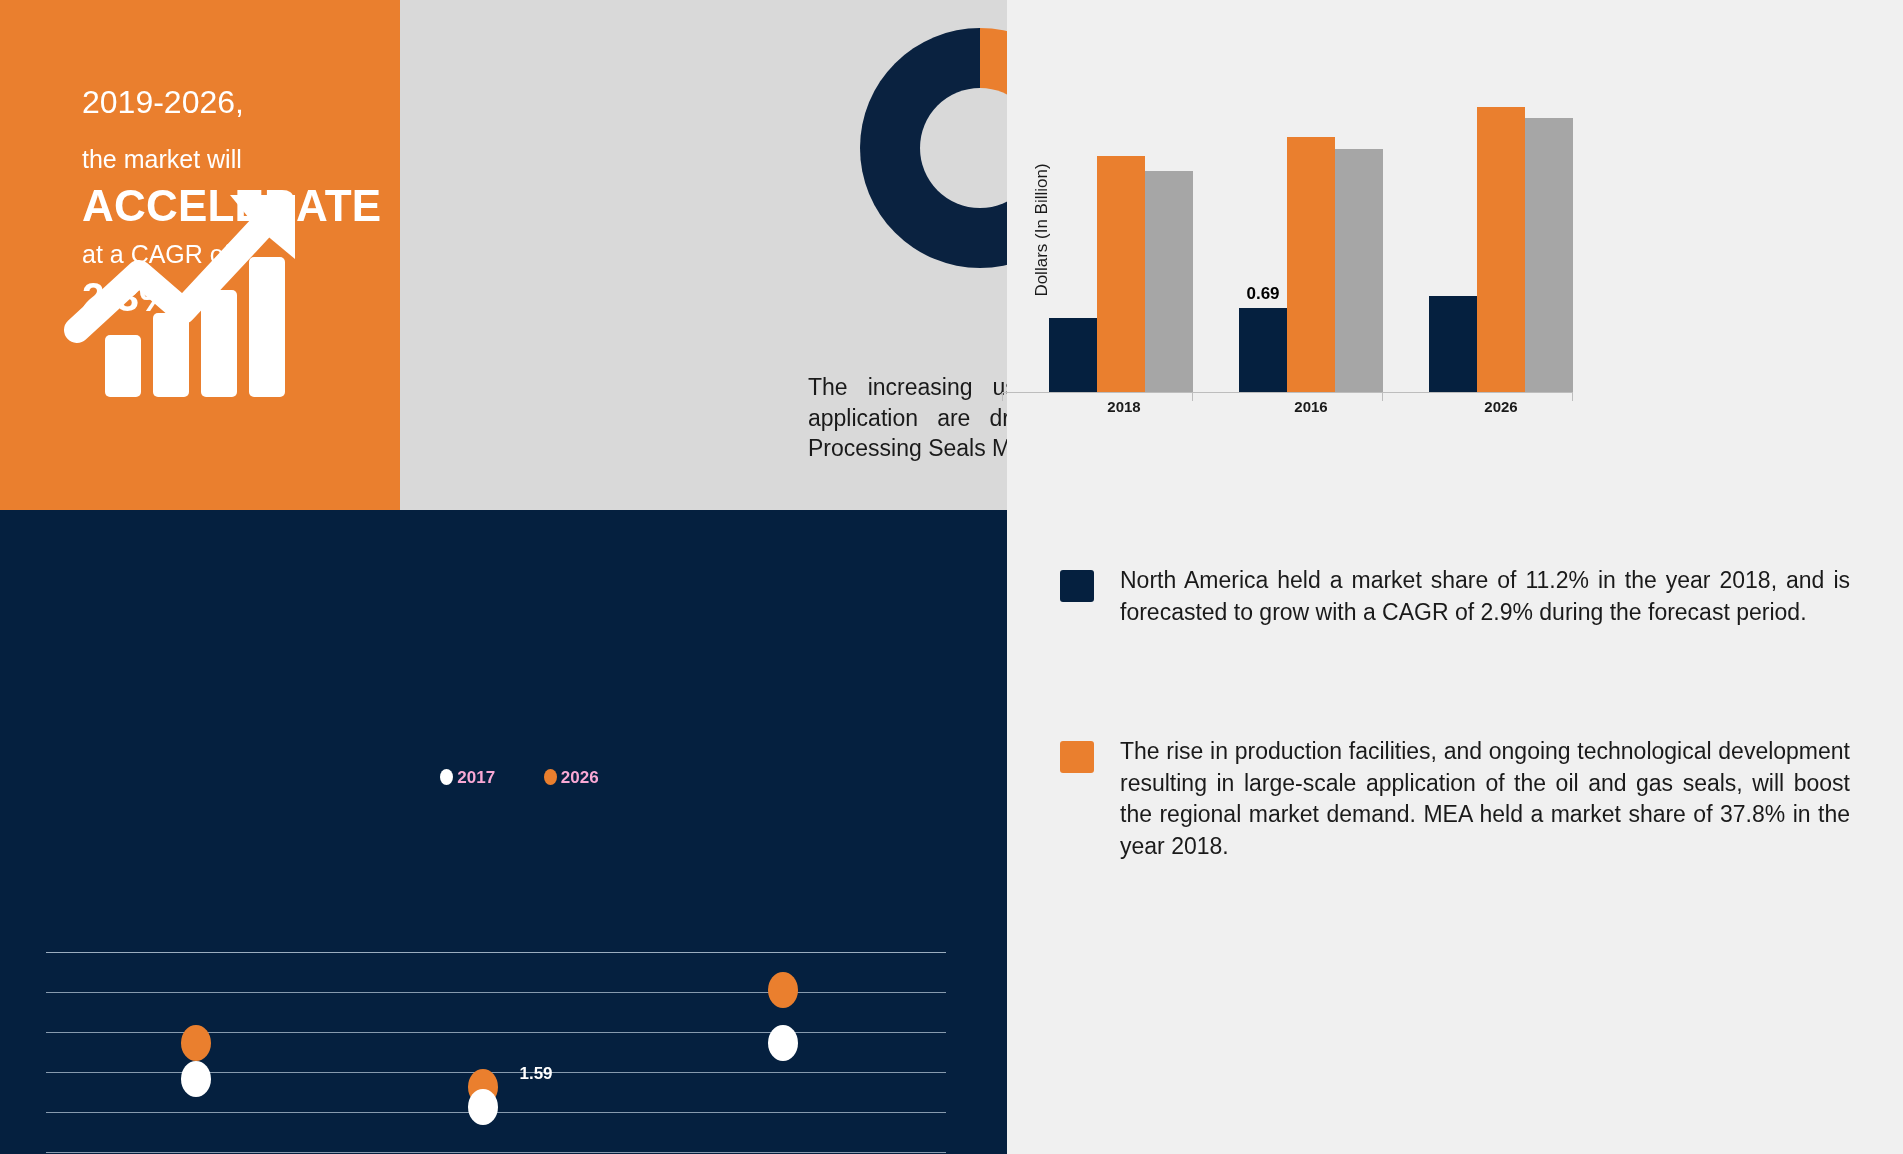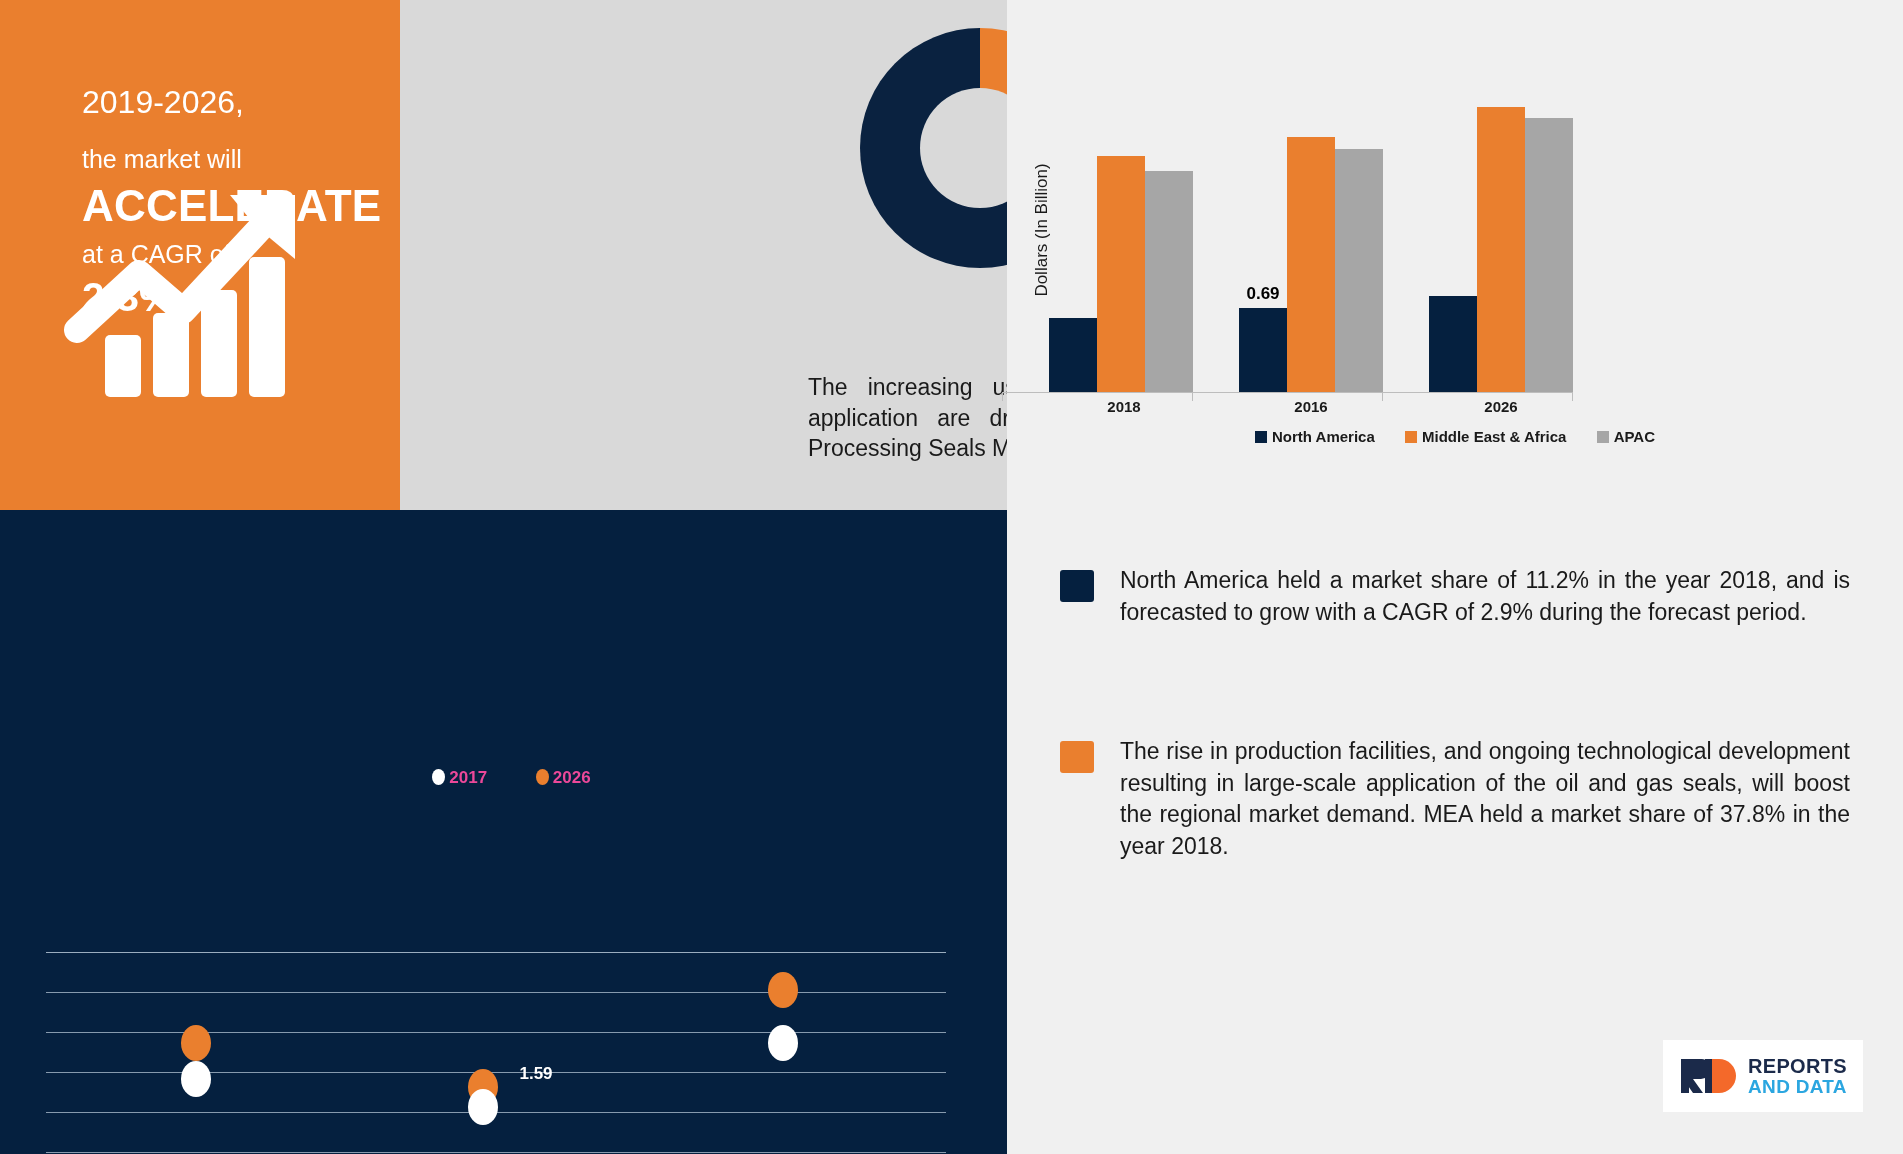--- a/index.html
+++ b/index.html
@@ -34,21 +34,21 @@
     line-height:1.33;text-align:justify;}
 
   
   .dot-chart{position:absolute;left:0;top:510px;width:1007px;height:400px;}
   .dp-grid{position:absolute;left:46px;top:0;width:900px;height:100%;}
   .dp-line{position:absolute;left:0;height:1px;width:900px;background:#9fb0c2;opacity:.85;}
   .dp-dot{position:absolute;width:30px;height:36px;border-radius:50%;transform:translate(-50%,-50%);}
   .dp-dot.o{background:#ea7f2e;}
   .dp-dot.w{background:#ffffff;}
   .dp-val{position:absolute;color:#fff;font-size:17px;font-weight:700;transform:translate(-50%,-50%);}
-  .dp-legend{position:absolute;left:8px;top:760px;width:1007px;text-align:center;color:#ec4899;font-size:17px;font-weight:700;}
+  .dp-legend{position:absolute;left:16px;top:760px;width:1007px;text-align:center;color:#f9a8d4;font-size:17px;font-weight:700;}
   .dp-lg-item{display:inline-block;margin:0 22px;}
   .dp-lg-dot{display:inline-block;width:13px;height:16px;border-radius:50%;vertical-align:-2px;margin-right:4px;}
 
   
   .bar-chart{position:absolute;left:1007px;top:0;width:896px;height:520px;}
   .bc-ylabel{position:absolute;left:-65px;top:220px;width:200px;text-align:center;font-size:17px;color:#1a1a1a;
     transform:rotate(-90deg);}
   .bc-base{position:absolute;left:1002px;top:392px;width:570px;height:1px;background:#bdbdbd;}
   .bc-btick{position:absolute;top:392px;width:1px;height:9px;background:#bdbdbd;}
   .bar{position:absolute;bottom:0;}
@@ -173,52 +173,26 @@
 
     <div class="bar na" style="left:1429px;top:296px;width:48px;height:96px;"></div>
     <div class="bar mea" style="left:1477px;top:107px;width:48px;height:285px;"></div>
     <div class="bar apac" style="left:1525px;top:118px;width:48px;height:274px;"></div>
 
     <div class="bc-cat" style="left:1124px;">2018</div>
     <div class="bc-cat" style="left:1311px;">2016</div>
     <div class="bc-cat" style="left:1501px;">2026</div>
   </div>
 
-  <div class="bc-legend" style="position:absolute;left:1007px;top:428px;width:896px;">
-    <span class="bc-lg-item">
-      <span class="bc-sw" style="background:#05203f;"></span><span>North America</span>
-    </span>
-    <span class="bc-lg-item">
-      <span class="bc-sw" style="background:#ea7f2e;"></span><span>Middle East &amp; Africa</span>
-    </span>
-    <span class="bc-lg-item">
-      <span class="bc-sw" style="background:#a6a6a6;"></span><span>APAC</span>
-    </span>
-  </div>
 
   <div class="rb" style="top:565px;">
     <span class="rb-sw" style="background:#05203f;"></span>
     <span class="rb-txt">North America held a market share of 11.2% in the year 2018, and is forecasted to grow with a CAGR of 2.9% during the forecast period.</span>
   </div>
 
   <div class="rb" style="top:736px;">
     <span class="rb-sw" style="background:#ea7f2e;"></span>
     <span class="rb-txt">The rise in production facilities, and ongoing technological development resulting in large-scale application of the oil and gas seals, will boost the regional market demand. MEA held a market share of 37.8% in the year 2018.</span>
   </div>
 
 
-  <div class="logo">
-    <div class="logo-inner">
-      <svg class="logo-rd" viewBox="0 0 62 38">
-        <path d="M2 2 H22 a10 10 0 0 1 0 20 H14 l10 14 H14 L5 23 H10 V36 H2 Z" fill="#1b2a4a"></path>
-        <rect x="2" y="2" width="8" height="34" fill="#1b2a4a"></rect>
-        <path d="M2 2 H22 a9 9 0 0 1 0 18 H2 Z" fill="#1b2a4a"></path>
-        <path d="M30 2 H40 a17 17 0 0 1 0 34 H30 Z" fill="#f4692a"></path>
-        <rect x="26" y="2" width="7" height="34" fill="#1b2a4a"></rect>
-      </svg>
-      <div class="logo-words">
-        <div class="logo-w1">REPORTS</div>
-        <div class="logo-w2">AND DATA</div>
-      </div>
-    </div>
-  </div>
 
 </div>
 
 </body></html>

